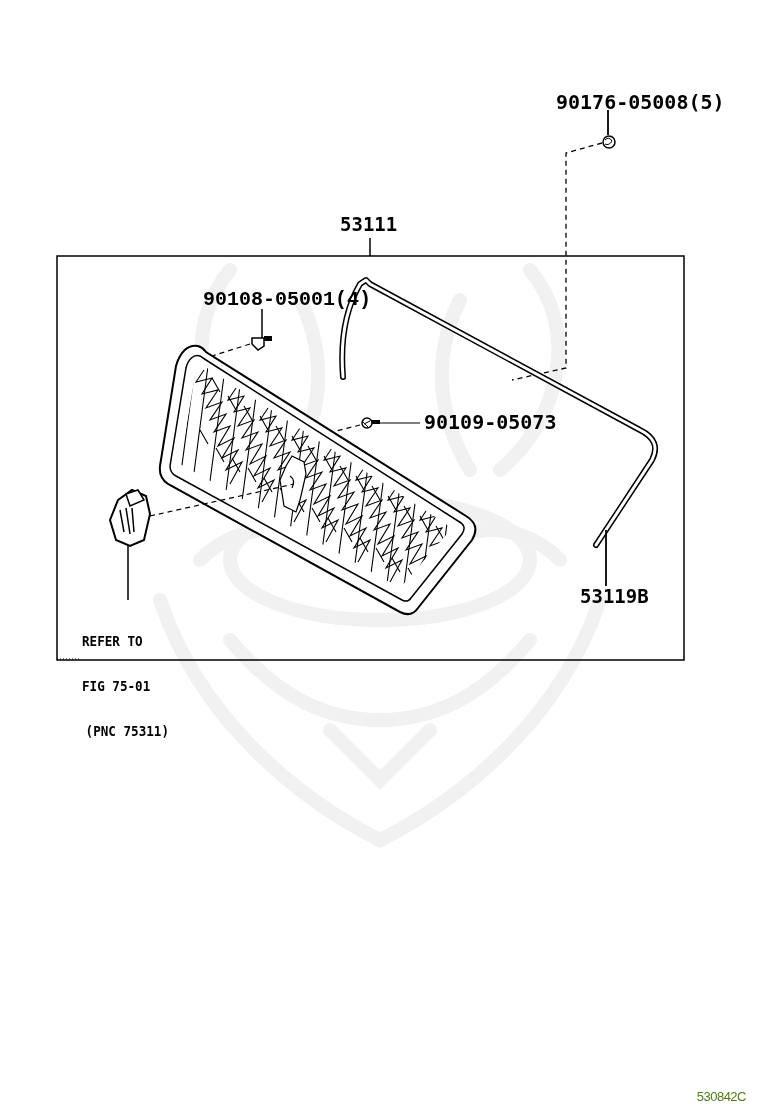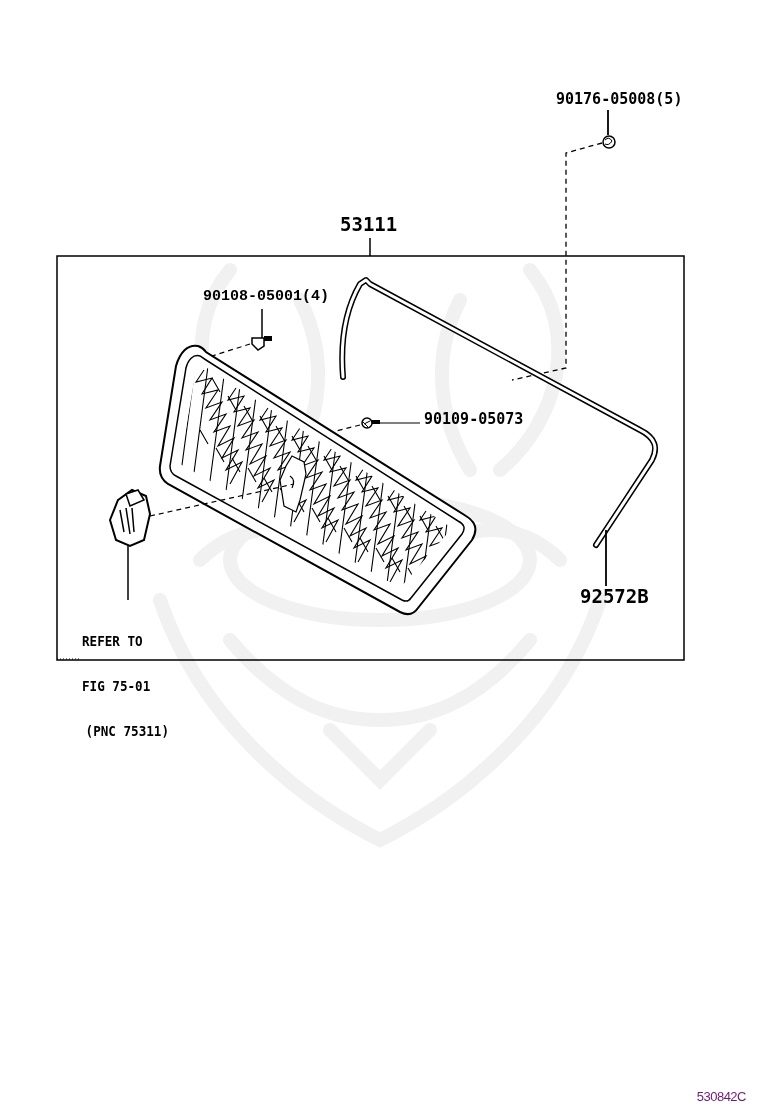--- a/index.html
+++ b/index.html
@@ -1,24 +1,24 @@
 <!DOCTYPE html>
 <html><head>
 <meta charset="utf-8">
 <style>
   html, body { margin: 0; padding: 0; background: #ffffff; }
   body { width: 760px; height: 1112px; position: relative; overflow: hidden;
          font-family: "DejaVu Sans Mono", "Liberation Mono", monospace; }
   #diagram { position: absolute; left: 0; top: 0; width: 760px; height: 1112px; }
-  .callout { position: absolute; font-weight: bold; font-size: 15px; color: #000; white-space: nowrap;
+  .callout { position: absolute; font-weight: bold; font-size: 20px; color: #000; white-space: nowrap;
              font-family: "DejaVu Sans Mono", "Liberation Mono", monospace; letter-spacing: 0px; }
   .callout.big { font-size: 19px; text-align: center; }
   .note { position: absolute; font-size: 14px; line-height: 15px; color: #000; white-space: pre;
           font-family: "DejaVu Sans Mono", "Liberation Mono", monospace; font-weight: bold; transform: scaleX(0.9); transform-origin: left top; }
-  .figcode { position: absolute; right: 14px; bottom: 8px; font-size: 13px; color: #701a75;
+  .figcode { position: absolute; right: 14px; bottom: 8px; font-size: 13px; color: #4d7c0f;
              font-family: "Liberation Sans", sans-serif; letter-spacing: -0.5px; }
 </style>
 </head>
 <body>
 
 <svg id="diagram" viewBox="0 0 760 1112" xmlns="http://www.w3.org/2000/svg">
 
   <g fill="none" stroke="#f1f1f1" stroke-width="14" stroke-linecap="round">
     <path d="M230 270 C180 330 200 420 260 470"></path>
     <path d="M530 270 C580 330 560 420 500 470"></path>
@@ -98,21 +98,21 @@
     <path d="M120 510 L124 532 M126 508 L130 534 M132 508 L134 532" stroke="#000" stroke-width="1.5"></path>
   </g>
   <line x1="150" y1="516" x2="294" y2="484" stroke="#000" stroke-width="1.2" stroke-dasharray="5 4"></line>
   <line x1="128" y1="546" x2="128" y2="600" stroke="#000" stroke-width="1.5"></line>
 </svg>
 
 <div class="callout big" style="left:340px;top:213px;">53111</div>
 <div class="callout" style="left:556px;top:90px;">90176-05008(5)</div>
 <div class="callout" style="left:203px;top:288px;font-family:Liberation Mono, monospace;">90108-05001(4)</div>
 <div class="callout" style="left:424px;top:410px;">90109-05073</div>
-<div class="callout big" style="left:580px;top:585px;">92572B</div>
+<div class="callout big" style="left:580px;top:585px;">53119B</div>
 
 <div class="note" style="left:82px;top:604px;">
   <div>REFER TO</div>
   <div>FIG 75-01</div>
   <div style="padding-left:4px;">(PNC 75311)</div>
 </div>
 
 <div class="figcode">530842C</div>
 
 </body></html>

